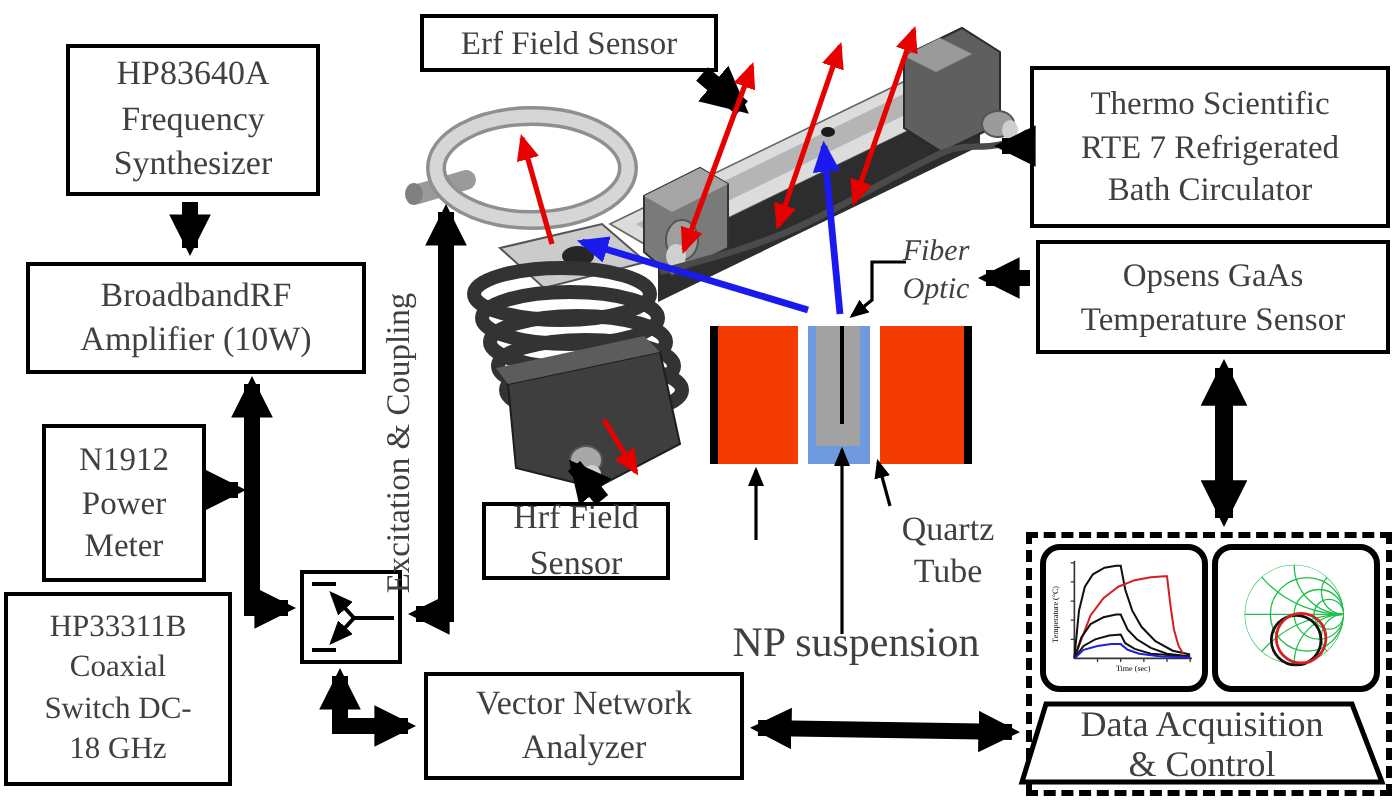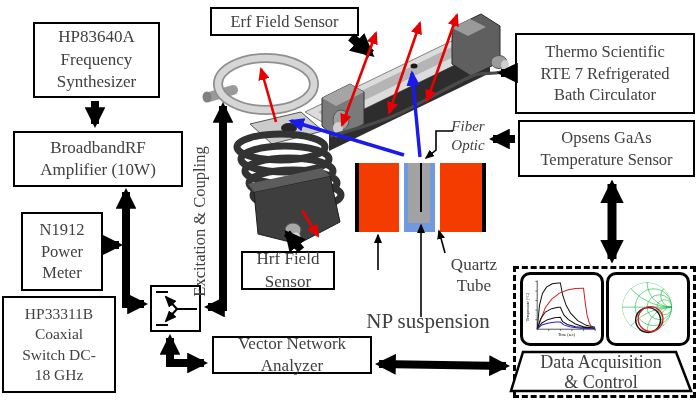--- a/index.html
+++ b/index.html
@@ -36,21 +36,21 @@
 Switch DC-
 18 GHz</div>
   <div class="box" style="left:210px;top:7px;width:149px;height:29px;font-size:16.5px;">Erf Field Sensor</div>
   <div class="box" style="left:241px;top:251px;width:94px;height:39px;font-size:17px;">Hrf Field
 Sensor</div>
   <div class="box" style="left:515px;top:23px;width:180px;height:81px;font-size:16.5px;margin-top:10px;">Thermo Scientific
 RTE 7 Refrigerated
 Bath Circulator</div>
   <div class="box" style="left:518px;top:120px;width:177px;height:57px;font-size:16.5px;">Opsens GaAs
 Temperature Sensor</div>
-  <div class="box" style="left:212px;top:336px;width:160px;height:38px;font-size:17px;text-align:center;">Vector Network
+  <div class="box" style="left:212px;top:336px;width:160px;height:54px;font-size:17px;text-align:center;">Vector Network
 Analyzer</div>
   <div class="box" style="left:150px;top:285px;width:51px;height:47px;border-width:2px;"></div>
 
   <div class="dashedbox" style="left:513px;top:266px;width:183px;height:132px;"></div>
   <div class="panel" style="left:520px;top:272px;width:84px;height:74px;">
     <svg id="tempsvg" viewBox="0 0 84 74" width="78" height="68">
       <line x1="15" y1="6" x2="15" y2="59" stroke="#333" stroke-width="0.9"></line>
       <line x1="15" y1="59" x2="79" y2="59" stroke="#333" stroke-width="0.9"></line>
       <path d="M27.6,59 v2 M40.2,59 v2 M52.8,59 v2 M65.4,59 v2 M78,59 v2 M15,48.6 h-2 M15,38.2 h-2 M15,27.8 h-2 M15,17.4 h-2 M15,7 h-2" stroke="#333" stroke-width="0.7"></path>
       <g id="temp-series">

